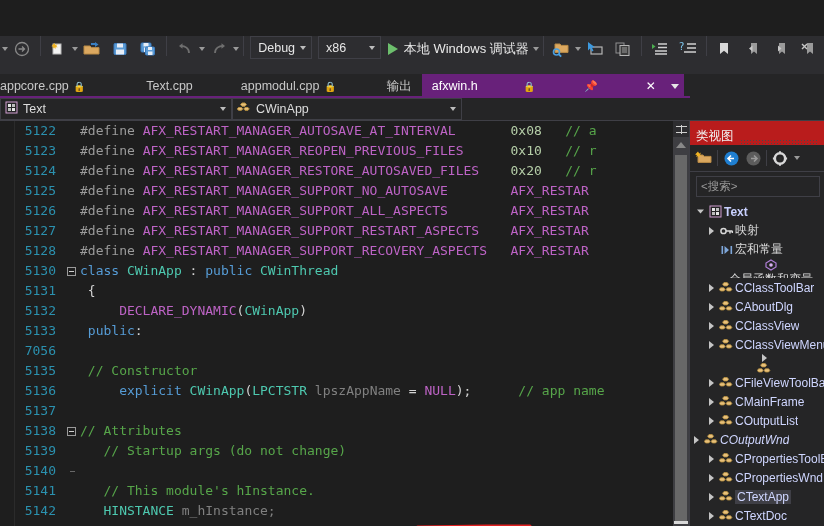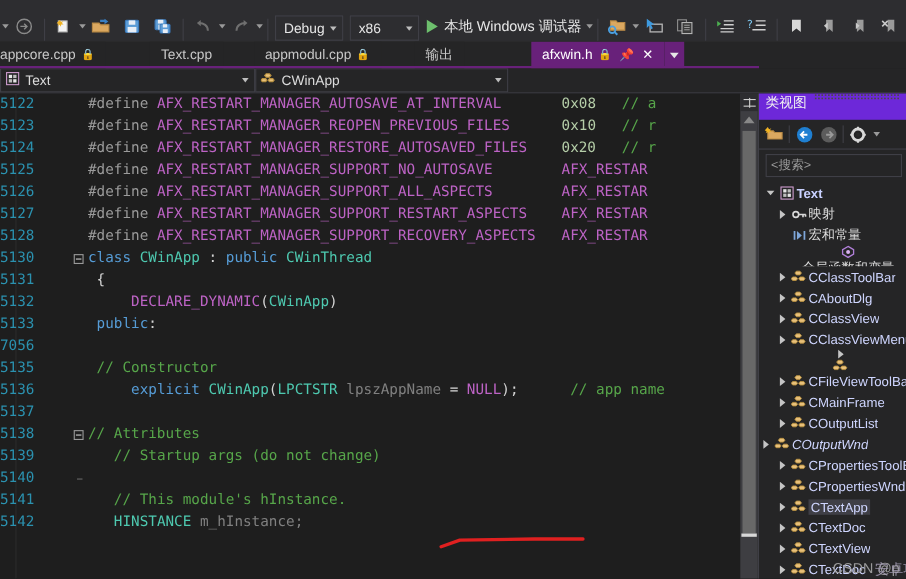--- a/index.html
+++ b/index.html
@@ -13,24 +13,25 @@
     color: #f1f1f1;
     position: relative;
   }
   .app { width: 824px; height: 526px; position: relative; background:#252526; }
 
   
   .toolbar {
     height: 38px;
     background: #2d2d30;
     display: flex;
-    align-items: flex-end;
+    align-items: flex-start;
     padding: 0 2px;
     box-sizing: border-box;
     border-bottom: 1px solid #2d2d30;
+    margin-top: 36px;
   }
   .tb-item {
     display: flex; align-items: center; justify-content: center;
     height: 26px; min-width: 24px;
     padding: 0 2px;
     cursor: default;
   }
   .tb-caret {
     width: 11px; height: 26px;
     display: flex; align-items: center; justify-content: center;
@@ -164,21 +165,21 @@
     background: #1e1e1e; border-right: 1px solid #2b2b2b;
   }
   .code-line {
     position: relative;
     height: 20px;
     white-space: pre;
     display: flex;
     align-items: center;
   }
   .lno {
-    width: 56px; padding-right: 6px;
+    width: 56px; text-align: right; padding-right: 6px;
     color: #2b91af; flex: none;
     font-family: "DejaVu Sans Mono", "Liberation Mono", monospace;
     font-size: 13px;
   }
   .fold {
     width: 18px; flex: none; display:flex; align-items:center; justify-content:center;
     position: relative;
   }
   .fold .box {
     width: 9px; height: 9px; border: 1px solid #9a9a9a; box-sizing:border-box;
@@ -247,22 +248,22 @@
   .vscroll .anno {
     position: absolute; left: 1px; right: 1px; height: 3px; background: #d8d8d8;
   }
 
   
   .classview {
     width: 134px; background: #252526; display: flex; flex-direction: column;
     border-left: 1px solid #3f3f46;
   }
   .cv-title {
-    height: 24px; display: flex; align-items: flex-start; padding-left: 6px;
-    font-size: 12.5px; color: #f1f1f1; background: #6d28d9;
+    height: 24px; display: flex; align-items: flex-end; padding-left: 6px;
+    font-size: 12.5px; color: #f1f1f1; background: #b91c1c;
   }
   .cv-dots {
     flex: 1; height: 6px; margin: 0 6px;
     background-image: radial-gradient(#4a4a4a 1px, transparent 1px);
     background-size: 3px 3px;
   }
   .cv-toolbar {
     height: 26px; display: flex; align-items: center; padding: 0 3px;
     background: #252526; border-bottom: 1px solid #3f3f46;
   }
@@ -474,21 +475,21 @@
     <div class="tab" style="margin-left:40px;">
       <span>Text.cpp</span>
     </div>
     <div class="tab" style="margin-left:28px;">
       <span>appmodul.cpp</span>
       <span class="lock">🔒</span>
     </div>
     <div class="tab" style="margin-left:30px;">
       <span>输出</span>
     </div>
-    <div class="tab active" style="margin-left:61px;">
+    <div class="tab active" style="gap:41px;">
       <span>afxwin.h</span>
       <span class="lock">🔒</span>
       <span class="pin">📌</span>
       <span class="x">✕</span>
     </div>
     <div class="tab-overflow"></div>
     <div class="tab-underline" style="width:690px;"></div>
   </div>
 
   <div class="navbar">

